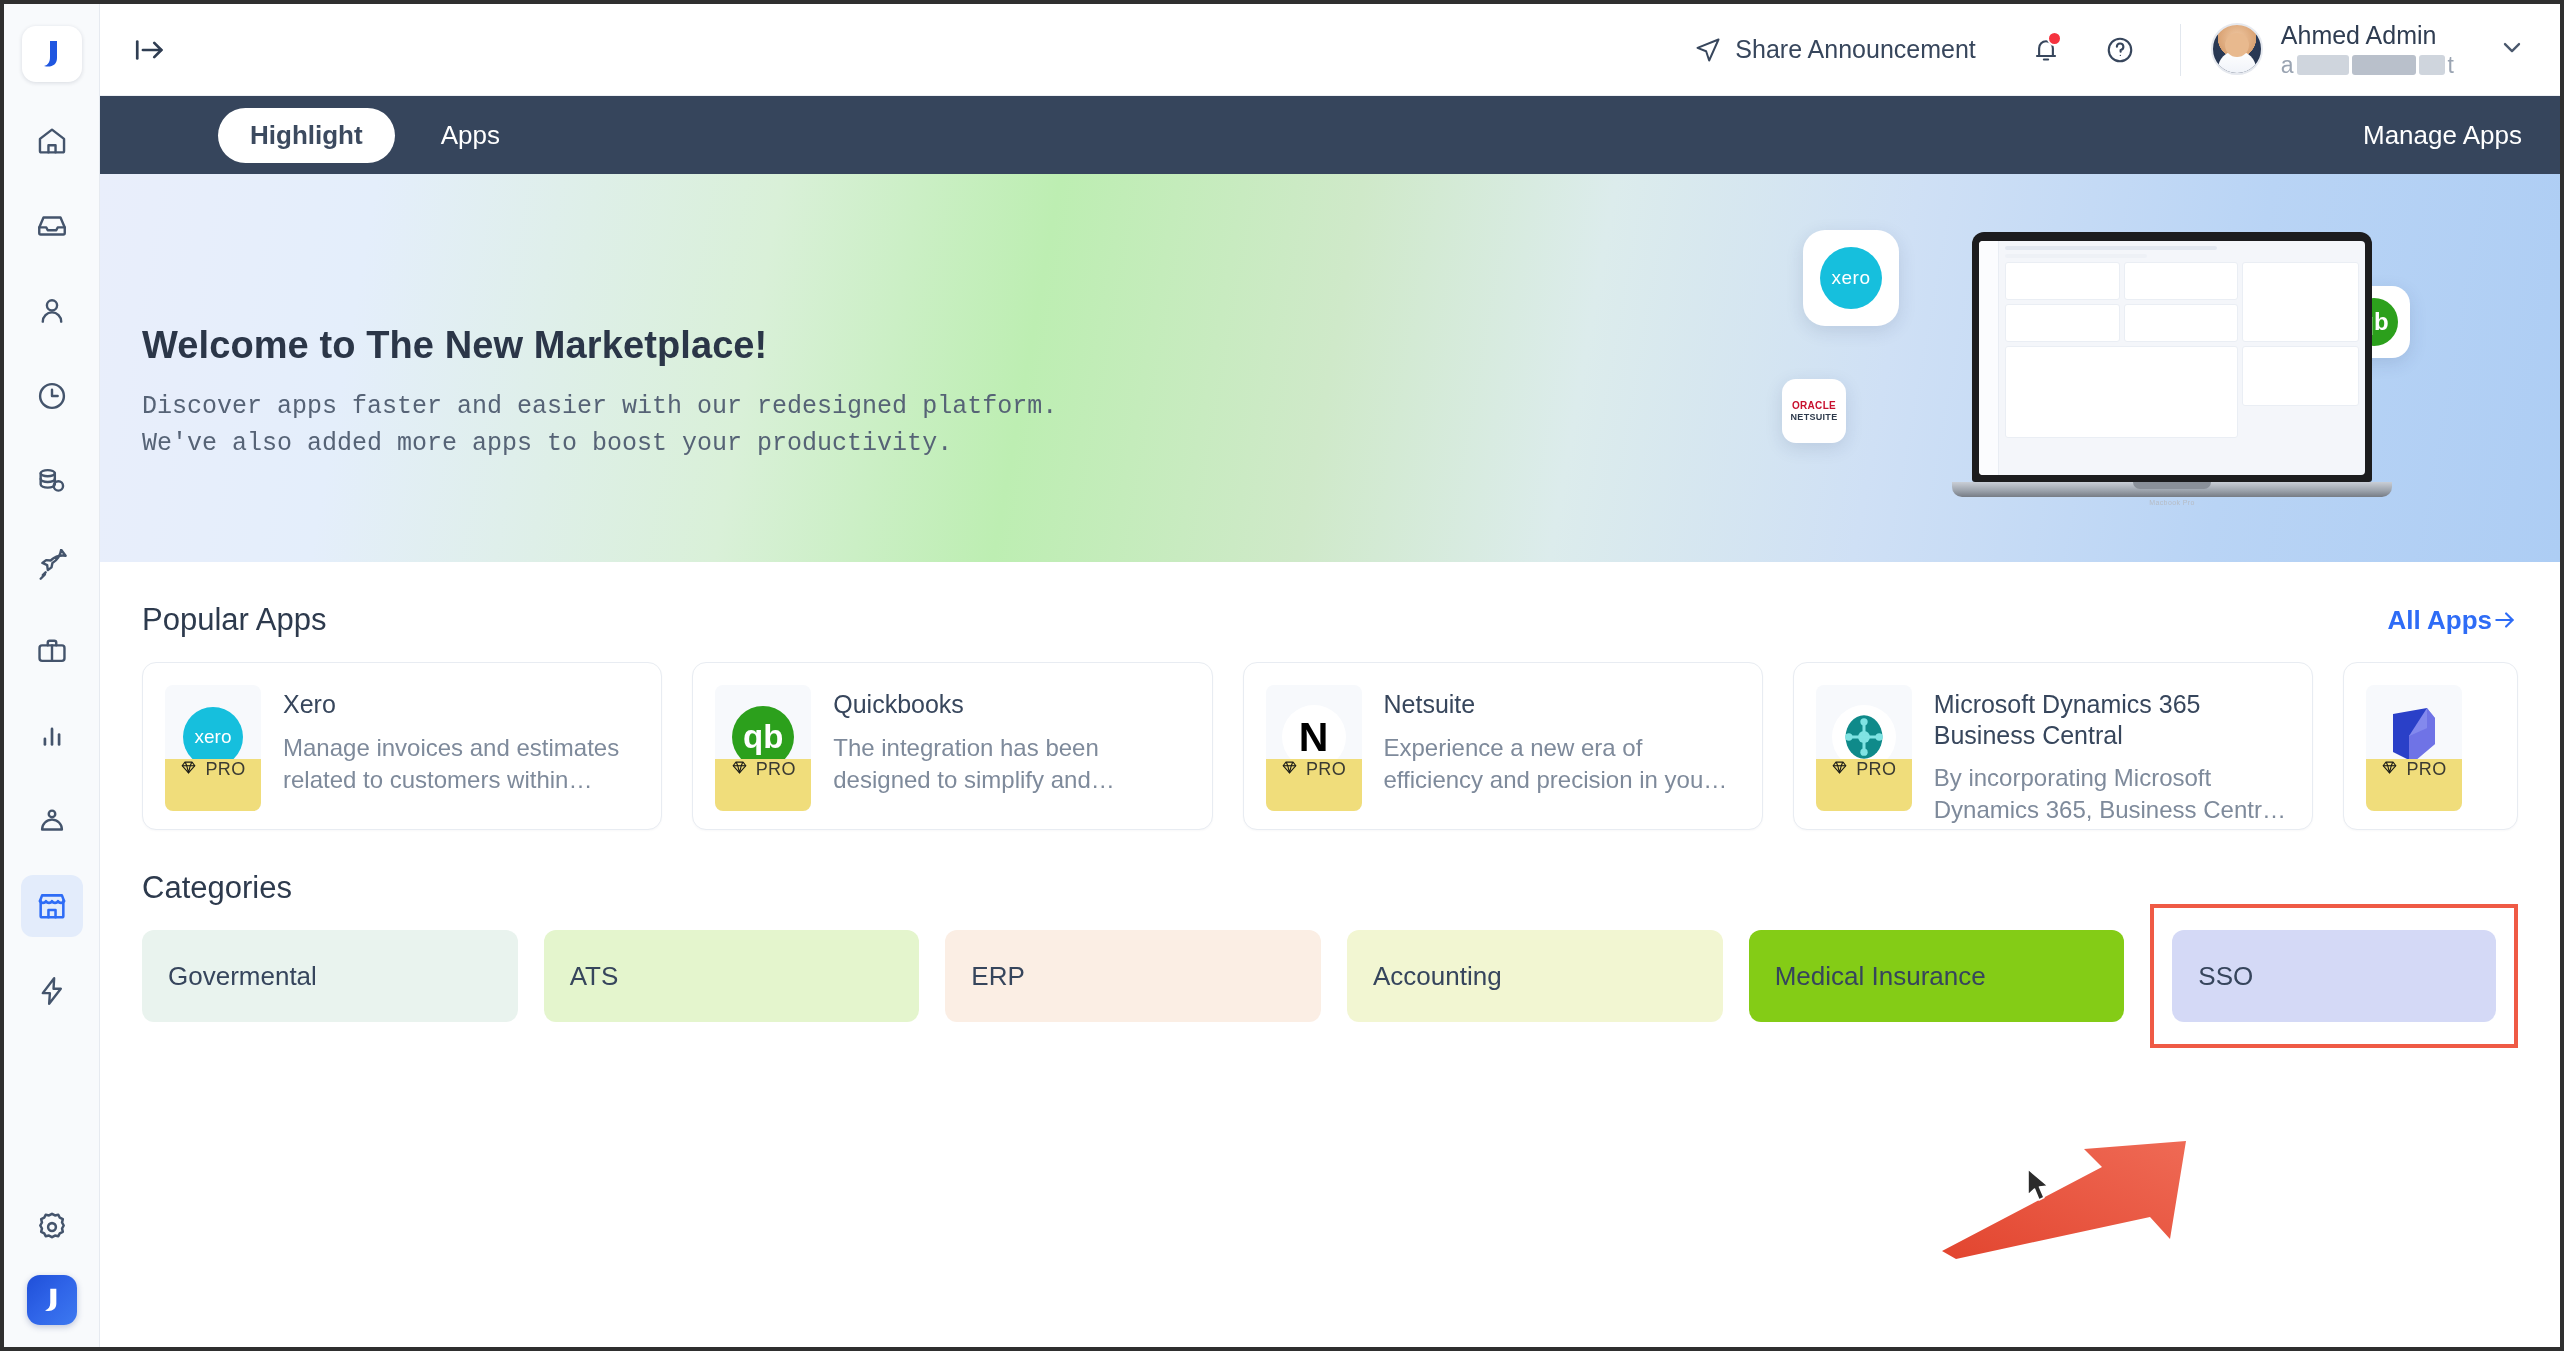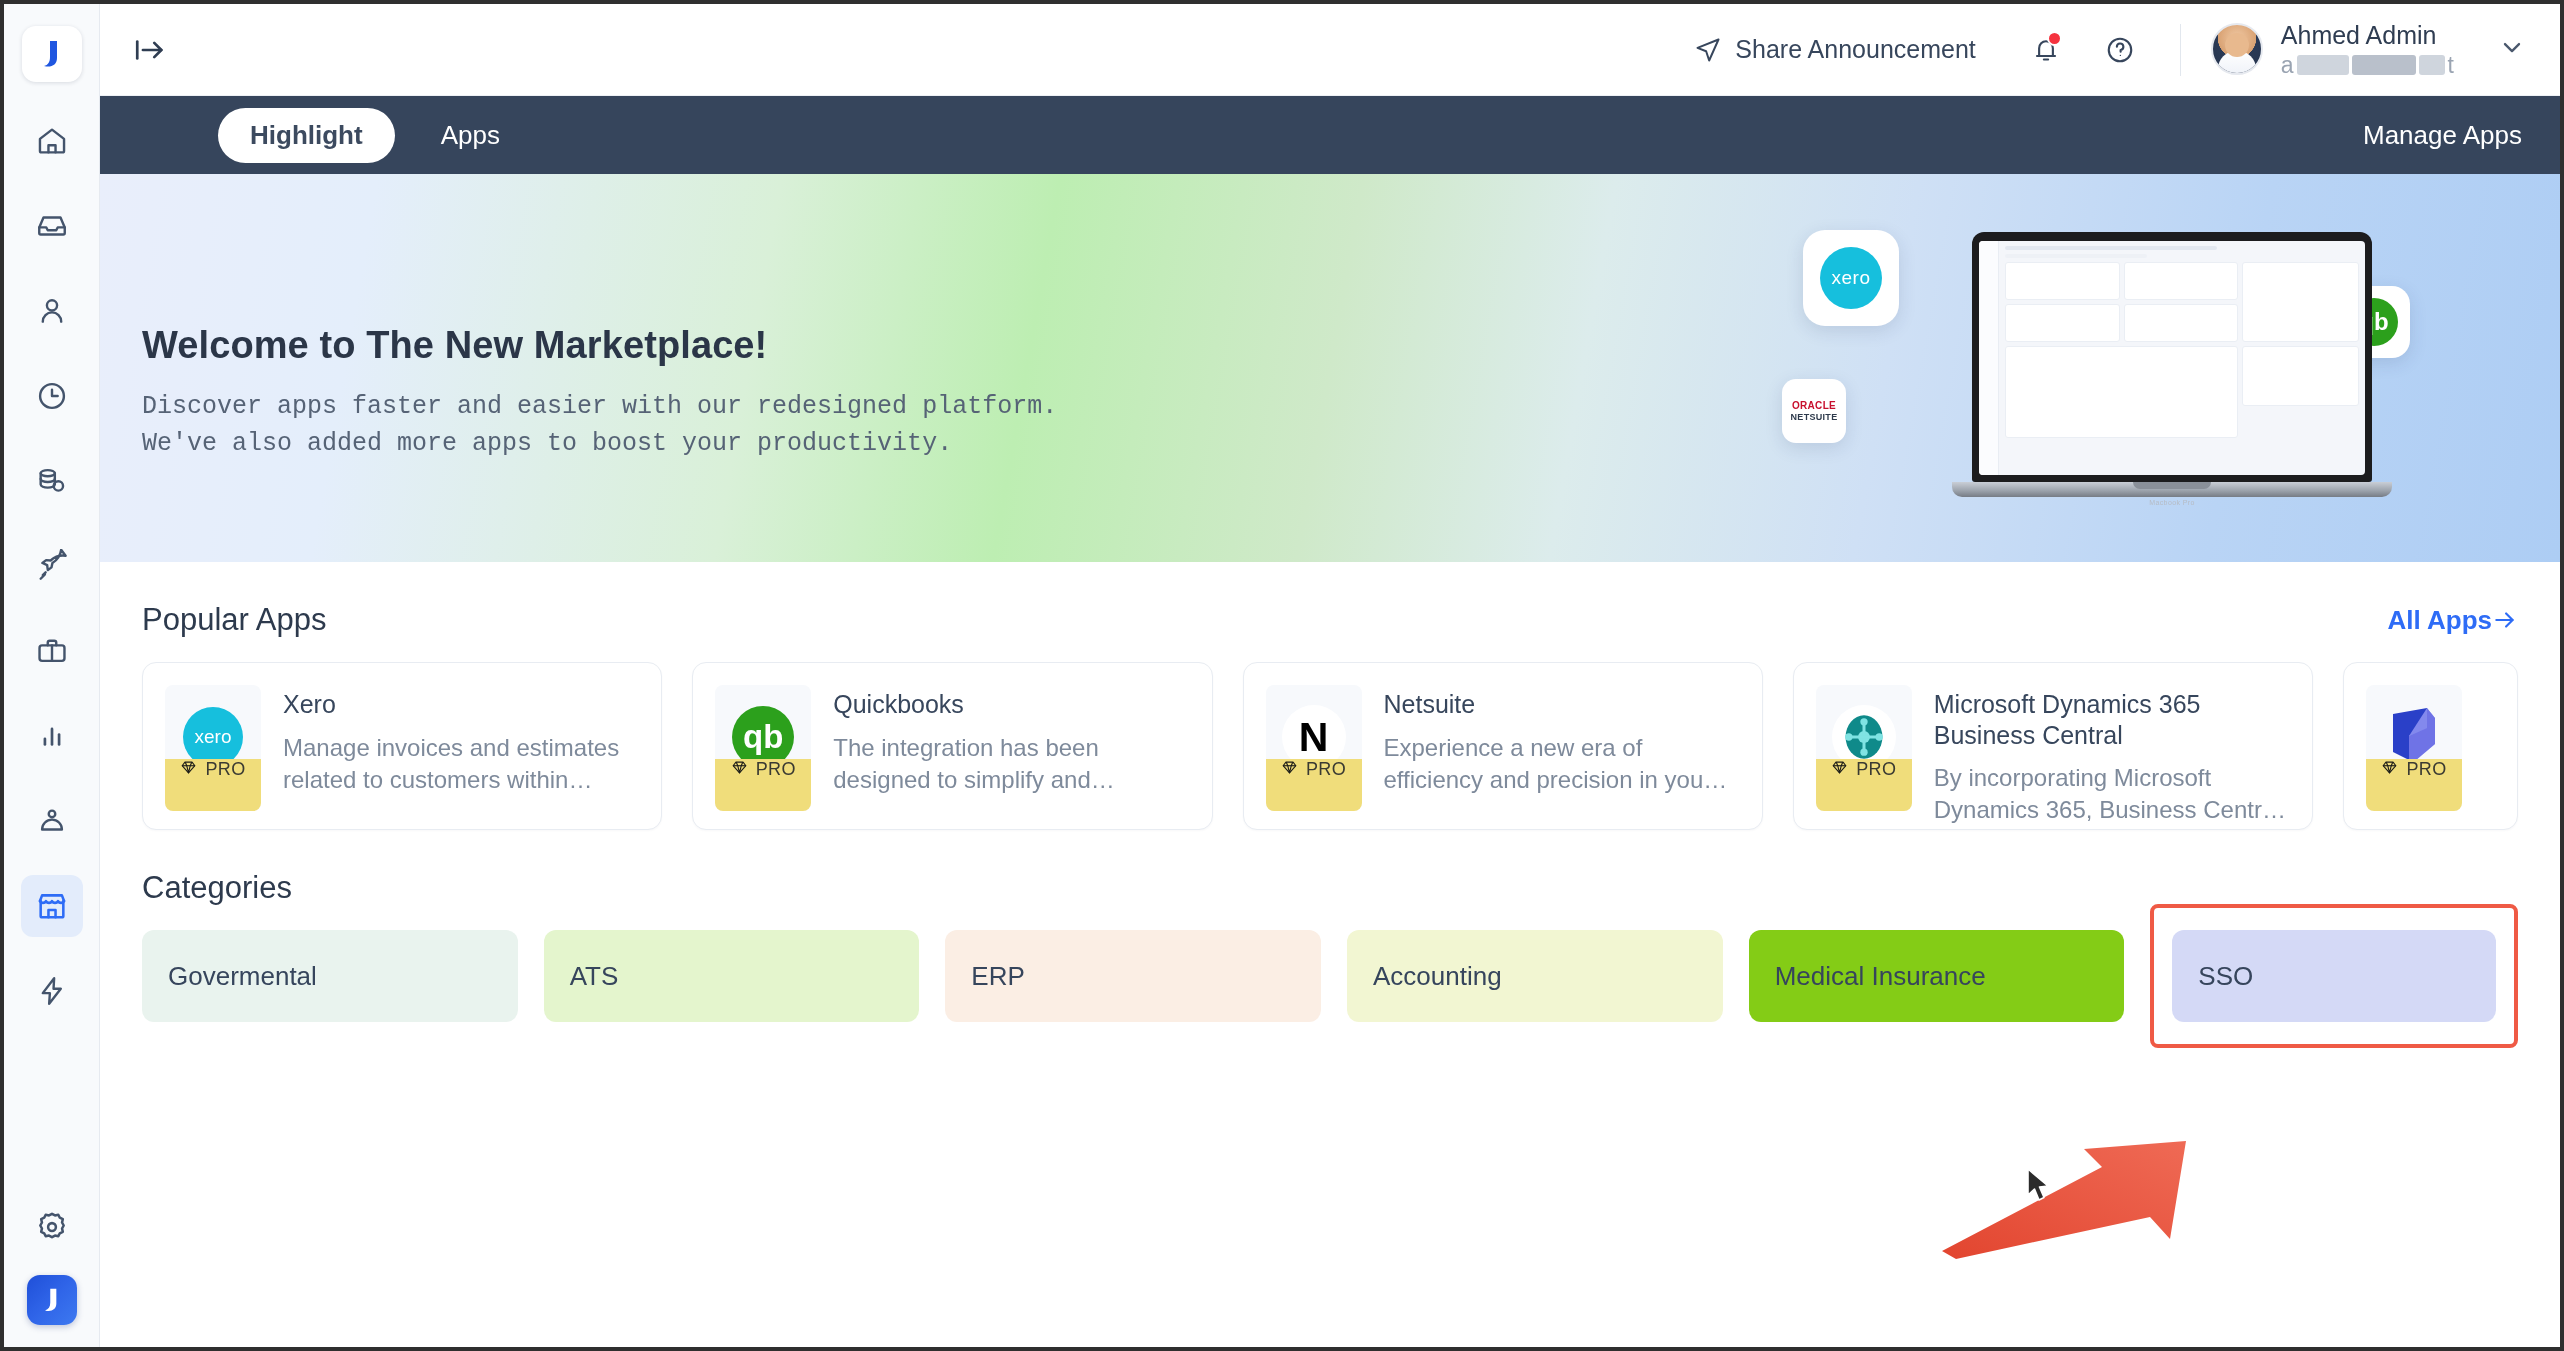--- a/index.html
+++ b/index.html
@@ -257,21 +257,21 @@
   
   .cats { display: flex; gap: 26px; }
   .cat {
     flex: 1 1 0; height: 92px; border-radius: 12px;
     display: flex; align-items: center;
     padding: 0 26px; font-size: 26px; color: #36455c;
     cursor: pointer;
   }
   .cat-wrap-highlight {
     flex: 1 1 0;
-    border: 4px solid #ef5a45; border-radius: 8px;
+    border: 4px solid #ef5a45; border-radius: 0;
     padding: 22px 18px 22px 18px; margin-top: -26px;
     display: flex; align-items: center;
   }
   .cat-wrap-highlight .cat { width: 100%; }
 
   
   .arrow-anno { position: absolute; pointer-events: none; }
   .cursor-anno { position: absolute; pointer-events: none; }
 </style>
 </head>

